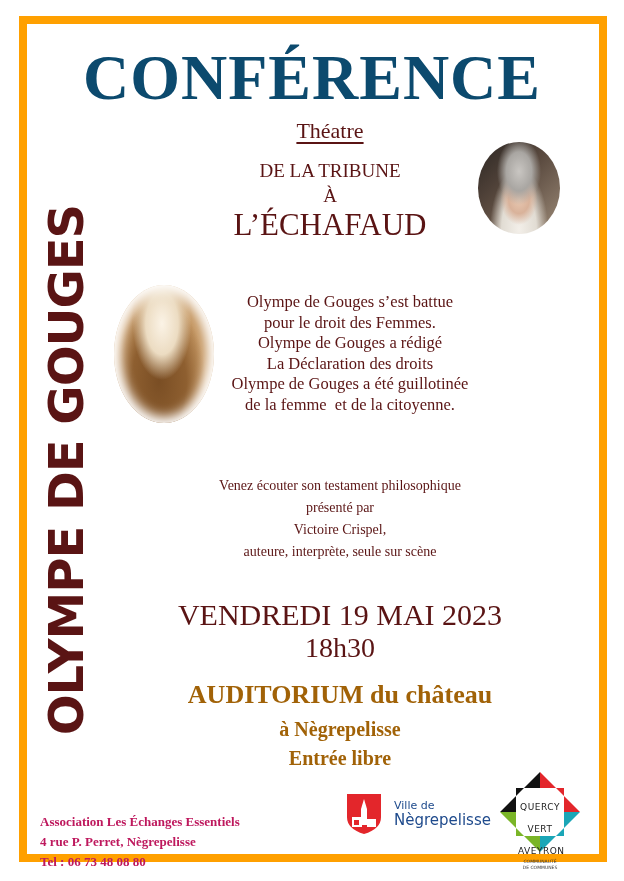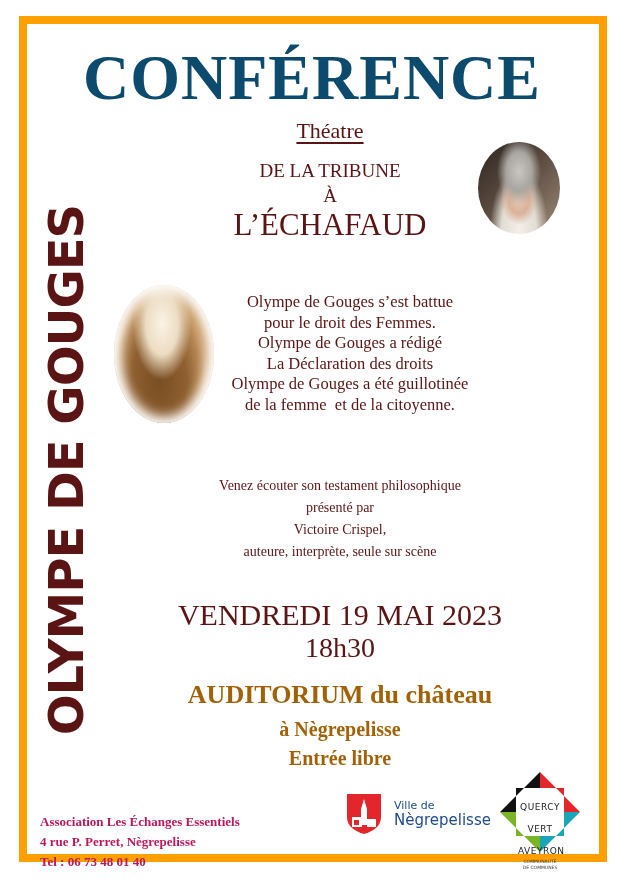--- a/index.html
+++ b/index.html
@@ -82,21 +82,21 @@
 <div class="abs brown date">VENDREDI 19 MAI 2023</div>
 <div class="abs brown time">18h30</div>
 
 <div class="abs orange venue">AUDITORIUM du château</div>
 <div class="abs orange city">à Nègrepelisse</div>
 <div class="abs orange entry">Entrée libre</div>
 
 <div class="abs assoc">
   <div>Association Les Échanges Essentiels</div>
   <div>4 rue P. Perret, Nègrepelisse</div>
-  <div>Tel : 06 73 48 01 40</div>
+  <div>Tel : 06 73 48 08 80</div>
 </div>
 
 <div class="abs shield">
   <svg width="36" height="42" viewBox="0 0 36 42">
     <path d="M1 1 H35 V24 Q35 36 18 41 Q1 36 1 24 Z" fill="#e3262b"></path>
     <polygon points="18,6 15,16 21,16" fill="#fff"></polygon>
     <rect x="15" y="16" width="6" height="16" fill="#fff"></rect>
     <rect x="6" y="24" width="10" height="10" fill="#fff"></rect>
     <rect x="21" y="26" width="9" height="8" fill="#fff"></rect>
     <rect x="8" y="27" width="5" height="5" fill="#e3262b"></rect>

